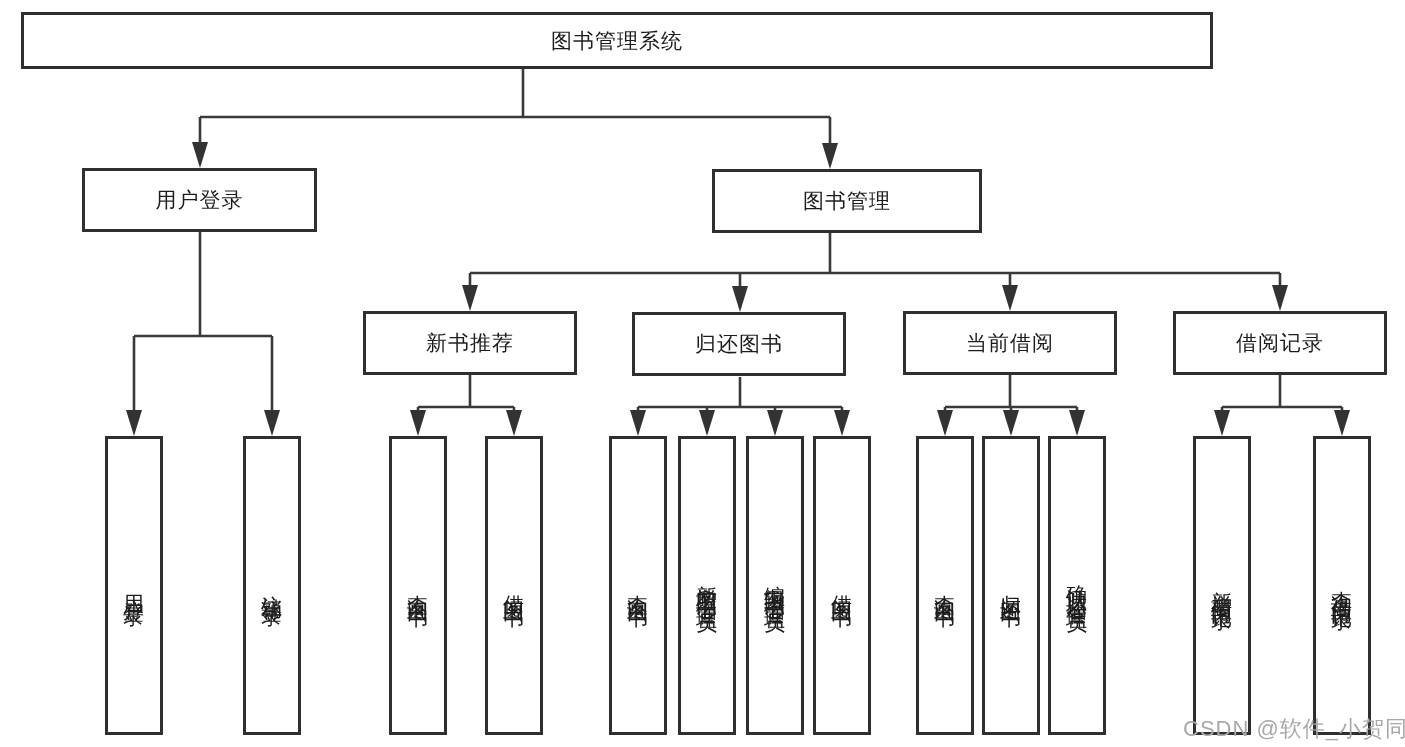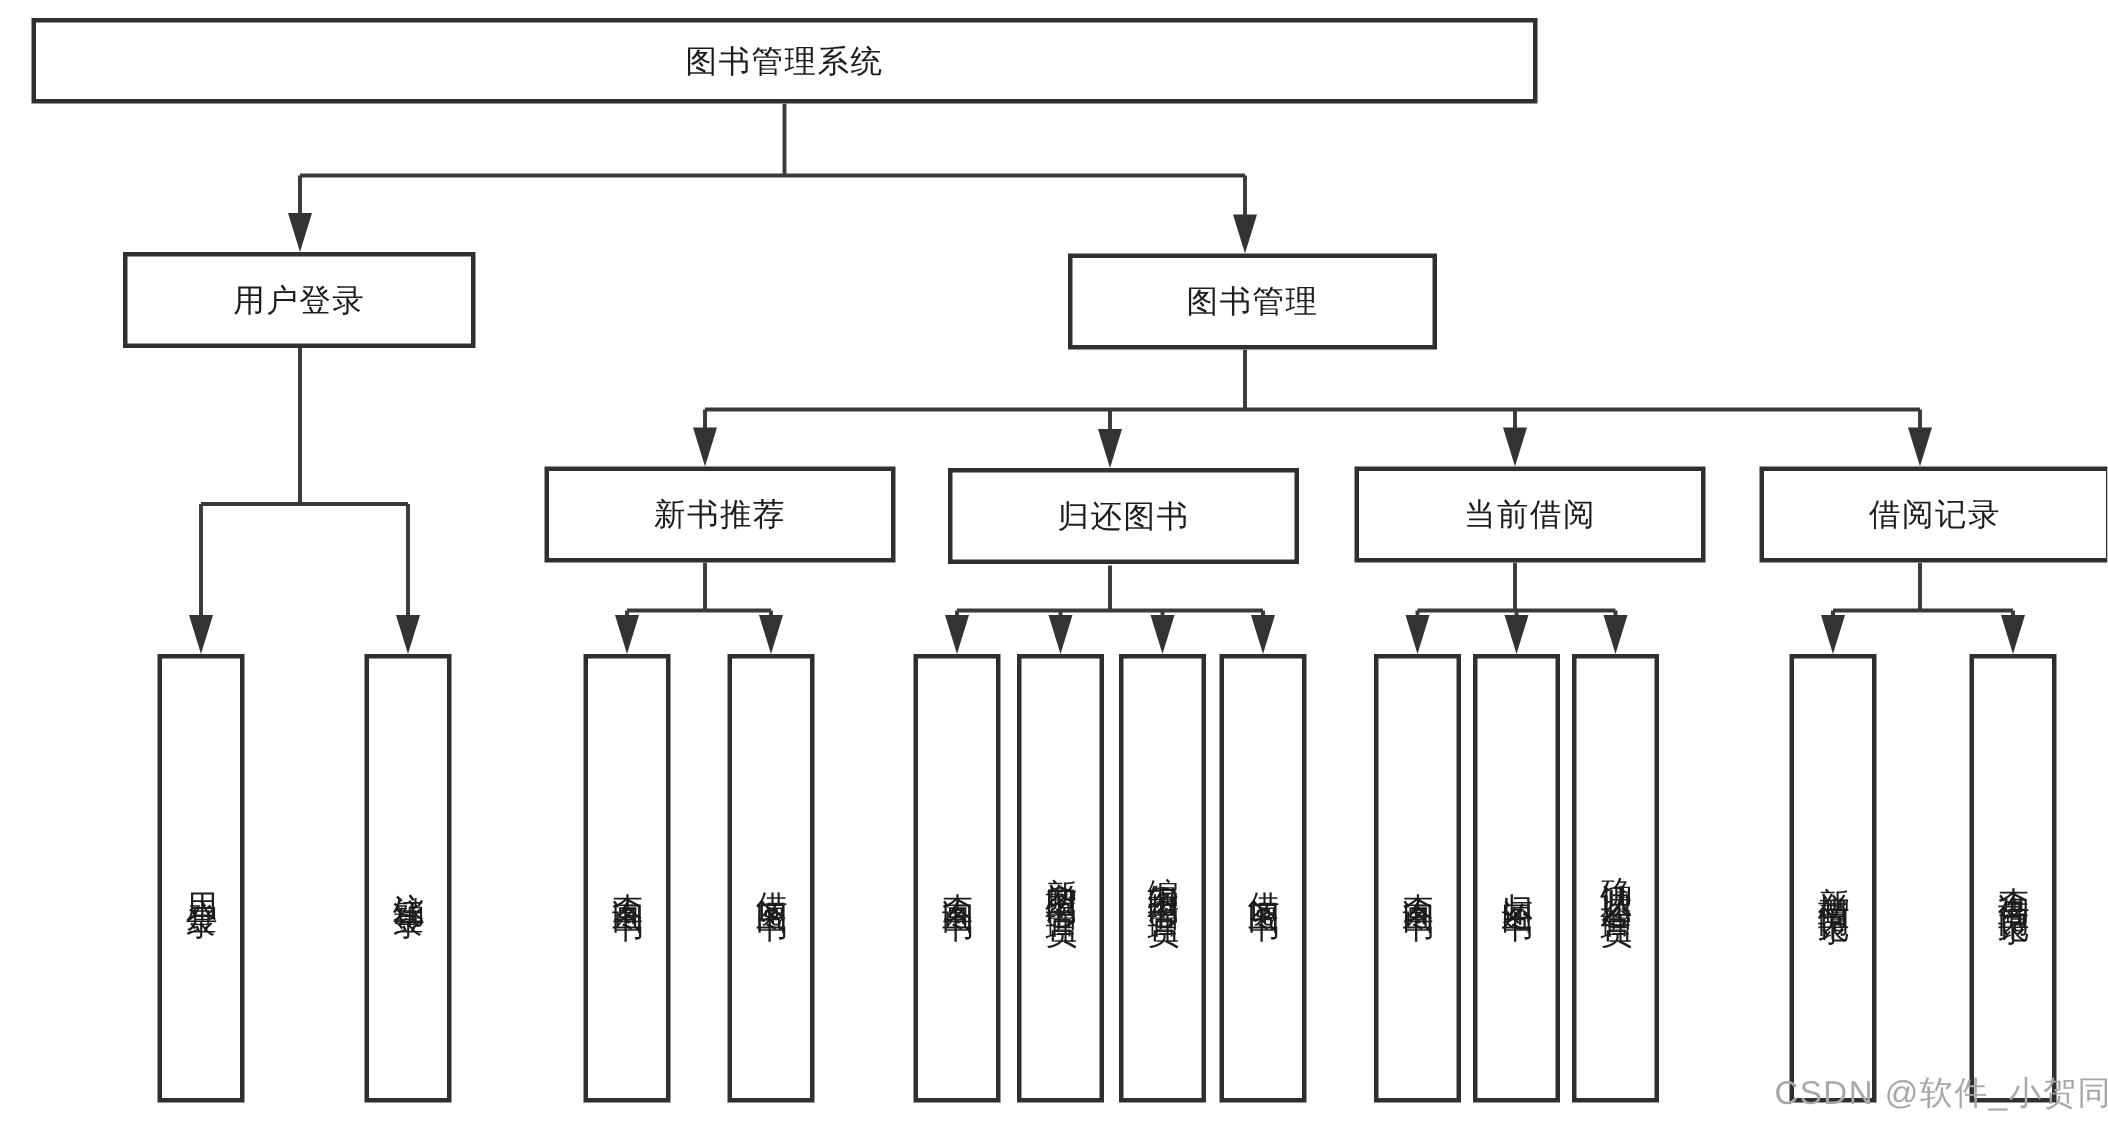--- a/index.html
+++ b/index.html
@@ -19,26 +19,26 @@
     border: 3px solid #2f2f2f;
     display: flex;
     align-items: center;
     justify-content: center;
     color: #1c1c1c;
     font-size: 21px;
     letter-spacing: 1px;
     text-align: center;
   }
   
-  .n-root { left: 21px; top: 12px; width: 1004px; height: 57px; }
+  .n-root { left: 21px; top: 12px; width: 1192px; height: 57px; }
   
   .n-login { left: 82px;  top: 168px; width: 235px; height: 64px; }
-  .n-mgmt  { left: 712px; top: 169px; width: 246px; height: 64px; }
+  .n-mgmt  { left: 712px; top: 169px; width: 270px; height: 64px; }
   
-  .lvl3 { top: 311px; width: 234px; height: 64px; }
+  .lvl3 { top: 311px; width: 214px; height: 64px; }
   .n-newbook { left: 363px;  }
   .n-borrow  { left: 632px;  top: 312px; }
   .n-current { left: 903px;  }
   .n-record  { left: 1173px; }
   
   .leaf {
     top: 436px; width: 58px; height: 299px;
     writing-mode: vertical-rl;
     text-orientation: mixed;
     font-size: 21px;

